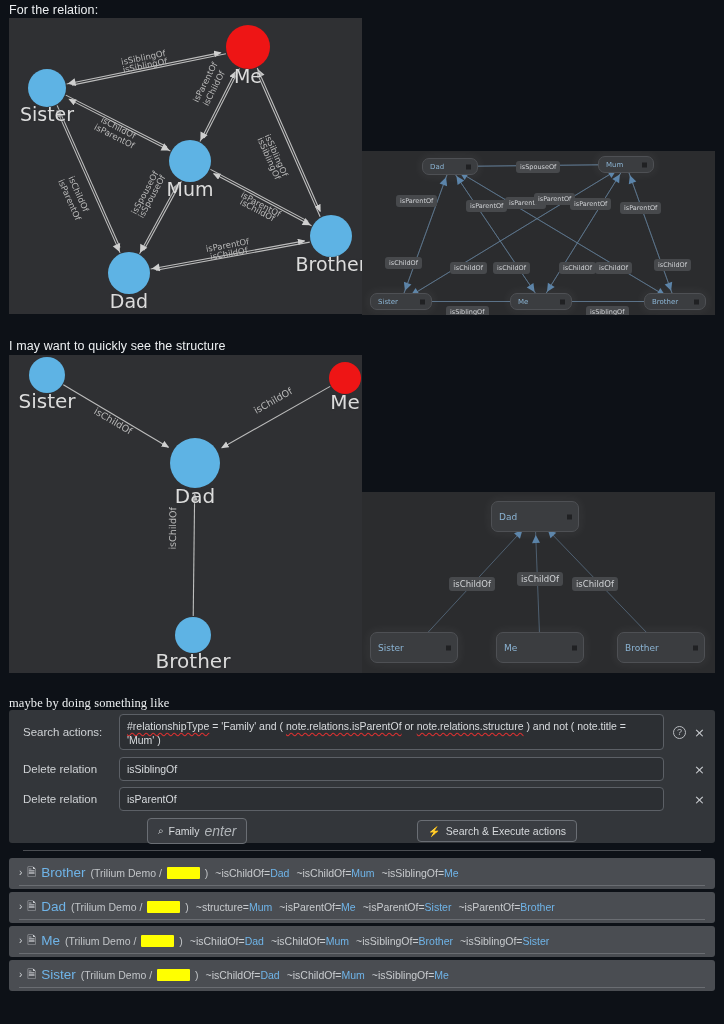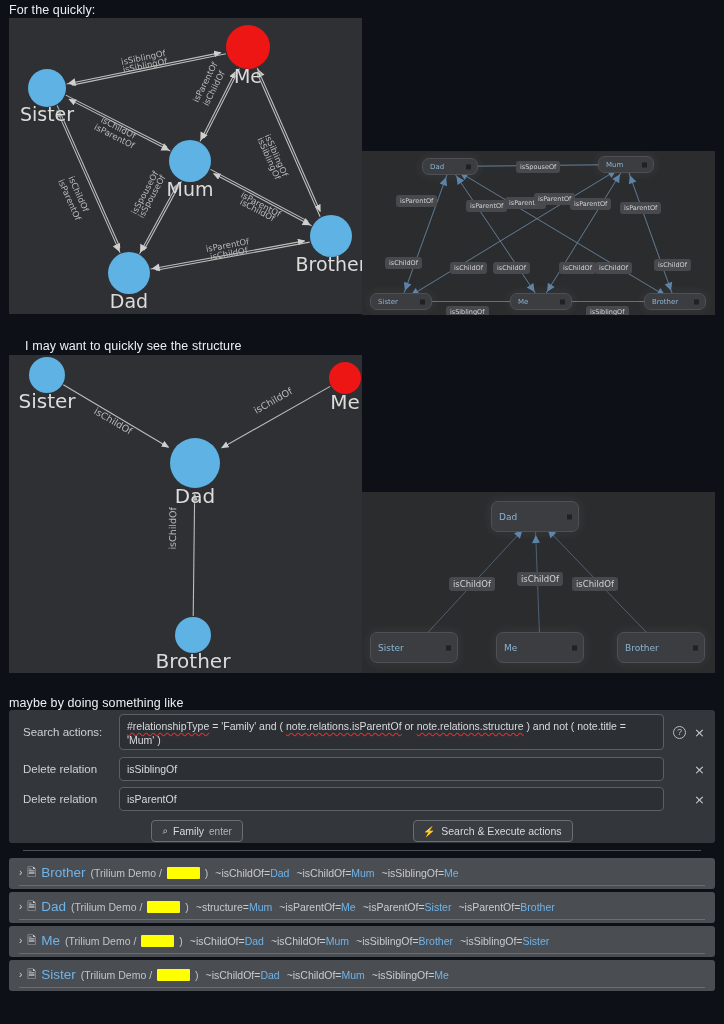--- a/index.html
+++ b/index.html
@@ -159,21 +159,21 @@
     border-radius: 4px;
     color: #d6d9dc;
     font-size: 10.5px;
     padding: 4px 10px;
     display: inline-flex;
     align-items: center;
     gap: 5px;
     cursor: pointer;
     font-family: "Liberation Sans", sans-serif;
   }
-  .btn .kbd { color: #b0b4b8; font-size: 10px; }
+  .btn .kbd { color: #b0b4b8; font-size: 14px; font-style: italic; }
   .divider { height: 1px; background: #4a4d52; margin: 2px 14px 0 14px; }
 
   
   .results { position: absolute; left: 9px; width: 706px; }
   .result-row {
     background: #4a4d52;
     border-radius: 3px;
     margin-bottom: 6px;
     padding: 7px 10px 9px 10px;
     font-size: 11.5px;
@@ -191,21 +191,21 @@
   .hl { background: #ffff00; color: #ffff00; border-radius: 1px; padding: 0 1px; }
   .rel { color: #c8cbce; font-size: 10.5px; margin-left: 2px; }
   .rel b { color: #6fb4e8; font-weight: 400; }
   .result-underline { height:1px; background:#6a6d72; margin-top:6px; }
 </style>
 </head>
 <body>
 
 <div class="page">
 
-  <div class="caption">For the quickly:</div>
+  <div class="caption">For the relation:</div>
 
   <div class="graph-canvas" id="graph1" style="left:9px; top:18px; width:353px; height:296px;">
       <svg class="edges" viewBox="0 0 353 296">
         <defs>
           <marker id="graph1-ah" markerWidth="7" markerHeight="7" refX="6" refY="3" orient="auto">
             <path d="M0,0 L7,3 L0,6 z" fill="#cfcfcf"></path>
           </marker>
         </defs>
         <line x1="57.59647090610362" y1="66.00270991467538" x2="211.56494073145493" y2="34.596206119454465" stroke="#bdbdbd" stroke-width="1.1" marker-end="url(#graph1-ah)"></line>
         <line x1="62.93529054201523" y1="67.15899919301563" x2="216.90376036736657" y2="35.75249539779471" stroke="#bdbdbd" stroke-width="1.1"></line>
@@ -329,21 +329,21 @@
       <div class="flow-elabel" style="left: 23px; top: 106px; font-size: 6.5px;">isChildOf</div>
       <div class="flow-elabel" style="left: 88px; top: 111px; font-size: 6.5px;">isChildOf</div>
       <div class="flow-elabel" style="left: 131px; top: 111px; font-size: 6.5px;">isChildOf</div>
       <div class="flow-elabel" style="left: 197px; top: 111px; font-size: 6.5px;">isChildOf</div>
       <div class="flow-elabel" style="left: 233px; top: 111px; font-size: 6.5px;">isChildOf</div>
       <div class="flow-elabel" style="left: 292px; top: 108px; font-size: 6.5px;">isChildOf</div>
       <div class="flow-elabel" style="left: 84px; top: 155px; font-size: 6.5px;">isSiblingOf</div>
       <div class="flow-elabel" style="left: 224px; top: 155px; font-size: 6.5px;">isSiblingOf</div>
     </div>
 
-  <div class="caption" style="position:absolute; left:16px; top:336px;text-align:right;">I may want to quickly see the structure</div>
+  <div class="caption" style="position:absolute; left:0; top:336px;text-align:right;">I may want to quickly see the structure</div>
 
   <div class="graph-canvas" id="graph2" style="left:9px; top:355px; width:353px; height:318px;">
       <svg class="edges" viewBox="0 0 353 318">
         <defs>
           <marker id="graph2-ah" markerWidth="7" markerHeight="7" refX="6" refY="3" orient="auto">
             <path d="M0,0 L7,3 L0,6 z" fill="#cfcfcf"></path>
           </marker>
         </defs>
         <line x1="54.33118187239256" y1="29.71043246466585" x2="159.3543874713595" y2="92.15666282080835" stroke="#bdbdbd" stroke-width="1.1" marker-end="url(#graph2-ah)"></line>
         <line x1="321.2096228405736" y1="31.381213723674964" x2="212.97068776130698" y2="92.71661026859272" stroke="#bdbdbd" stroke-width="1.1" marker-end="url(#graph2-ah)"></line>
@@ -385,21 +385,21 @@
       </div>
       <div class="flow-node" style="left: 255px; top: 140px; width: 88px; height: 31px; font-size: 9px;">
         <span>Brother</span>
         <span class="handle"></span>
       </div>
       <div class="flow-elabel" style="left: 87px; top: 85px; font-size: 8.5px;">isChildOf</div>
       <div class="flow-elabel" style="left: 155px; top: 80px; font-size: 8.5px;">isChildOf</div>
       <div class="flow-elabel" style="left: 210px; top: 85px; font-size: 8.5px;">isChildOf</div>
     </div>
 
-  <div class="caption" style="position:absolute; left:0; top:693px;">maybe by doing something like</div>
+  <div class="caption" style="position:absolute; left:0; top:693px;font-family:Liberation Serif, serif;">maybe by doing something like</div>
 
   <div class="panel" style="top:710px; width:706px; height:133px;">
     <div id="form-rows">
         <div class="form-row tall">
           <div class="form-label">Search actions:</div>
           <div class="field multiline"><span class="squiggle">#relationshipType</span><span> = 'Family' and ( </span><span class="squiggle">note.relations.isParentOf</span><span> or </span><span class="squiggle">note.relations.structure</span><span> ) and not ( note.title = 'Mum' )</span></div>
           <div class="row-icons">
             <span class="circle-q">?</span>
             <button class="icon-btn">×</button>
           </div>

